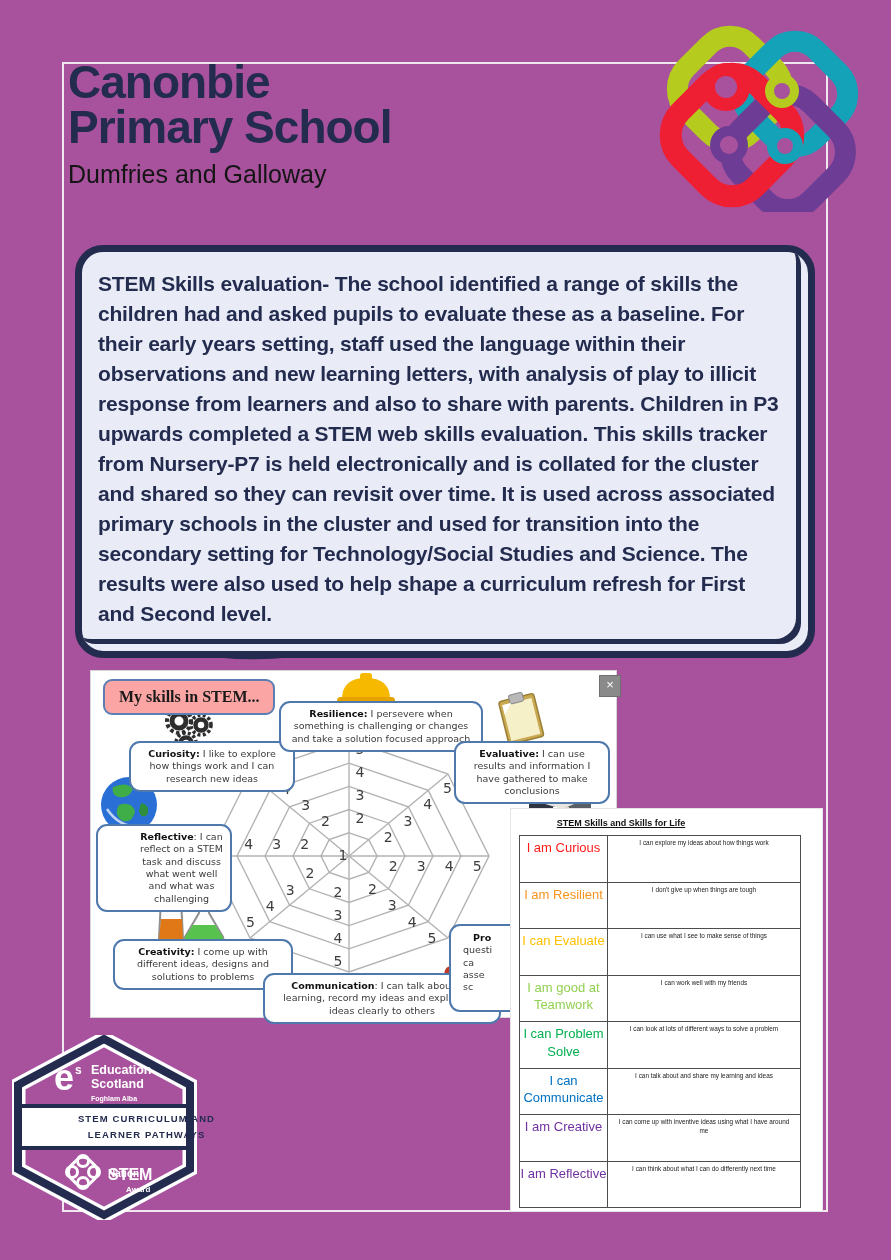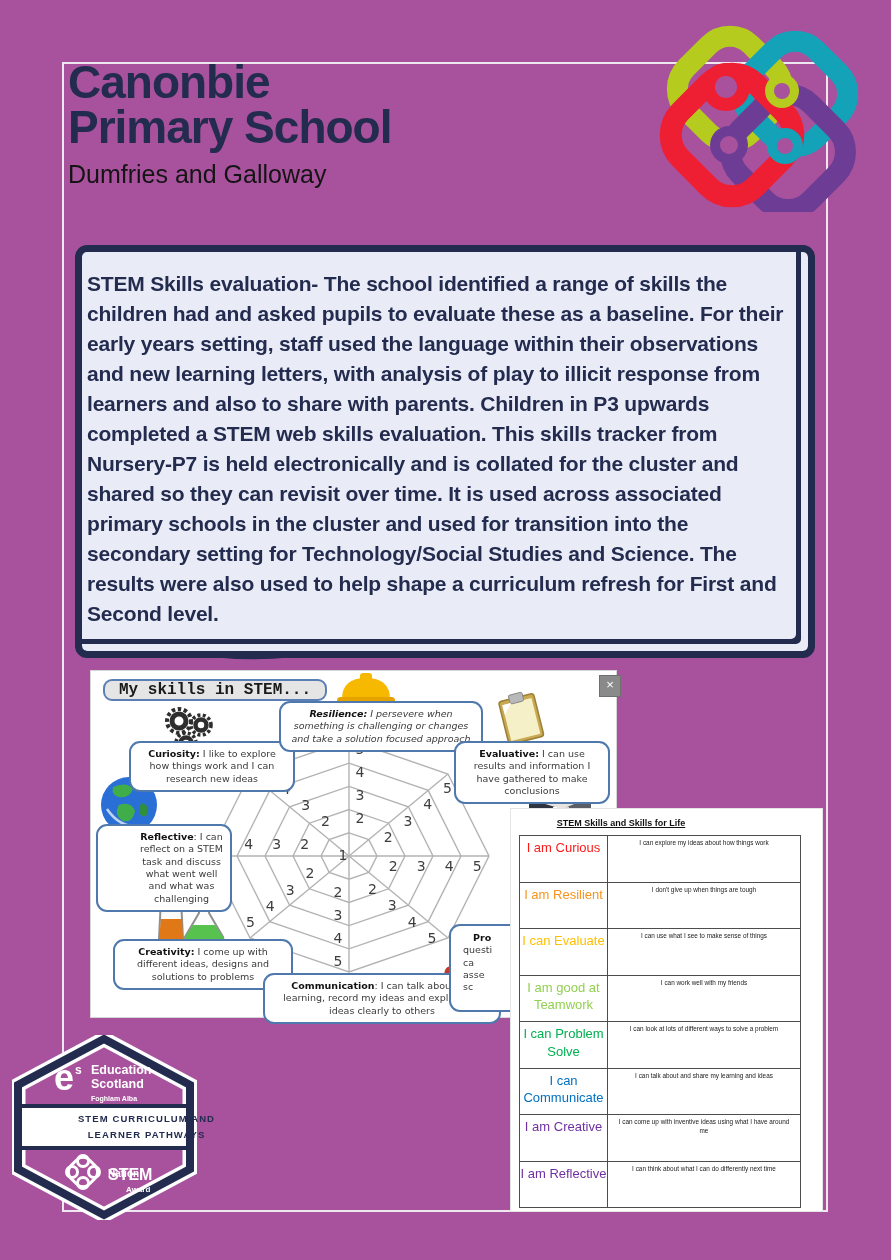--- a/index.html
+++ b/index.html
@@ -14,33 +14,33 @@
   .hdr{position:absolute;left:68px;top:60px;z-index:1;}
   .hdr .t1,.hdr .t2{font-weight:800;font-size:46px;line-height:0.98;color:#232b4e;
         letter-spacing:-1px;font-family:"Liberation Sans",sans-serif;}
   .hdr .region{margin-top:10px;font-size:25px;color:#141414;}
 
   
   .stem-logo{position:absolute;left:648px;top:12px;width:210px;height:200px;z-index:5;}
 
   
   .bubble{position:absolute;left:75px;top:245px;width:740px;height:413px;
-          background:#e9ecf7;border:7px solid #232b4e;border-radius:12px;
+          background:#e9ecf7;border:7px solid #232b4e;border-radius:28px;
           box-shadow:inset -7px -7px 0 0 #e9ecf7, inset -12px -12px 0 0 #232b4e;
-          z-index:2;box-sizing:border-box;padding:17px 24px 0 5px;}
+          z-index:2;box-sizing:border-box;padding:17px 24px 0 16px;}
   .bubble p{margin:0;font-weight:700;font-size:21px;line-height:1.43;color:#232b4e;
             letter-spacing:-0.2px;}
   .bubble-tail{position:absolute;left:82px;top:598px;width:340px;height:80px;z-index:1;}
 
   
   .web-image{position:absolute;left:90px;top:670px;width:527px;height:348px;
              background:#fff;border:1px solid #d6d6d6;z-index:2;box-sizing:border-box;}
-  .web-title{position:absolute;left:12px;top:8px;padding:0 14px;background:#e5e5e5;
+  .web-title{position:absolute;left:12px;top:8px;padding:7px 14px;background:#fca5a5;
              border:2px solid #5b7fb4;border-radius:9px;font-weight:700;font-size:16px;
-             color:#1a1a1a;font-family:Liberation Mono, monospace;z-index:3;}
+             color:#1a1a1a;font-family:Liberation Serif, serif;z-index:3;}
   .skill-box{position:absolute;background:#fff;border:2px solid #4f79ad;border-radius:11px;
              font-family:"DejaVu Sans",sans-serif;font-size:9.5px;line-height:1.3;
              color:#3a3a3a;text-align:center;padding:5px 6px;box-sizing:border-box;z-index:3;}
   .skill-box b{color:#111;}
   .web-svg{position:absolute;left:0;top:0;z-index:1;}
   .icon-abs{position:absolute;z-index:2;}
   .close-btn{position:absolute;left:508px;top:4px;width:20px;height:20px;background:#8a8a8a;
              border:1px solid #707070;color:#fff;font-size:13px;line-height:18px;
              text-align:center;z-index:4;cursor:default;}
   .problem-box{position:absolute;left:358px;top:253px;width:150px;height:88px;
@@ -237,21 +237,21 @@
         </g>
       <g transform="rotate(-60 34 38)">
           <rect x="33" y="37" width="2" height="11" fill="#9a9a9a"></rect>
           <circle cx="34" cy="34" r="5.5" fill="#4fae3d"></circle>
         </g>
     </svg>
 
     <div class="skill-box" style="left:38px;top:70px;width:166px;">
       <b>Curiosity:</b><span> I like to explore how things work and I can research new ideas</span>
     </div>
-    <div class="skill-box" style="left:188px;top:30px;width:204px;font-style:italic;">
+    <div class="skill-box" style="left:188px;top:30px;width:204px;">
       <b>Resilience:</b><span> I persevere when something is challenging or changes and take a solution focused approach</span>
     </div>
     <div class="skill-box" style="left:363px;top:70px;width:156px;">
       <b>Evaluative:</b><span> I can use results and information I have gathered to make conclusions</span>
     </div>
     <div class="skill-box" style="left:5px;top:153px;width:136px;padding-left:41px;">
       <b>Reflective</b><span>: I can reflect on a STEM task and discuss what went well and what was challenging</span>
     </div>
     <div class="skill-box" style="left:22px;top:268px;width:180px;">
       <b>Creativity:</b><span> I come up with different ideas, designs and solutions to problems</span>

